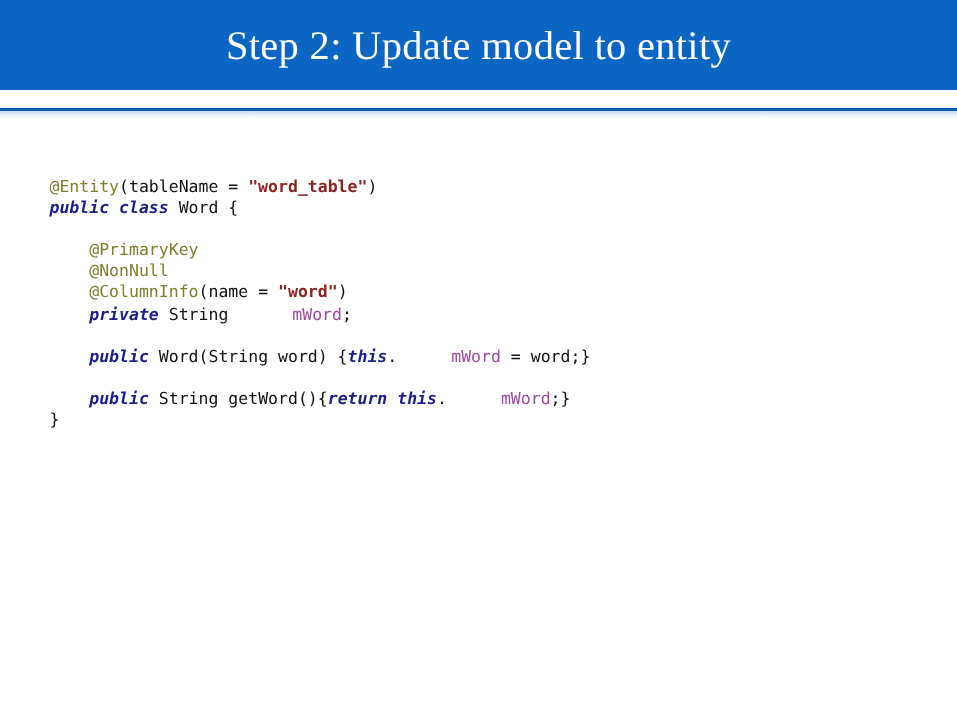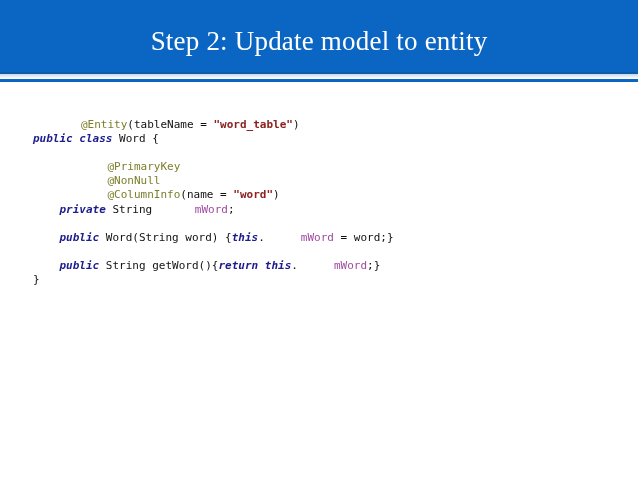--- a/index.html
+++ b/index.html
@@ -22,21 +22,21 @@
     width: 638px;
     height: 479px;
     background: #ffffff;
   }
 
   .header-bar {
     position: absolute;
     left: 0;
     top: 0;
     width: 638px;
-    height: 82px;
+    height: 60px;
     background: #0a66c2;
     display: flex;
     align-items: center;
     justify-content: center;
     box-sizing: border-box;
   }
 
   .header-title {
     font-family: "Liberation Serif", "DejaVu Serif", serif;
     font-size: 27px;
@@ -78,21 +78,21 @@
     white-space: pre;
     letter-spacing: 0px;
   }
 
   .code-line {
     min-height: 14.1px;
     white-space: pre;
   }
 
   
-  .tok-ann   { color: #7d7d2b; margin-left: 48px; }              
+  .tok-ann   { color: #7d7d2b; }              
   .tok-kw    { color: #1c1c8c; font-weight: bold; font-style: italic; }  
   .tok-str   { color: #8c2222; font-weight: bold; }  
   .tok-field { color: #a049a0; padding-left: 36px; }              
   .tok-plain { color: #101010; }
 </style>
 </head>
 <body>
 
 <div class="slide">
 

